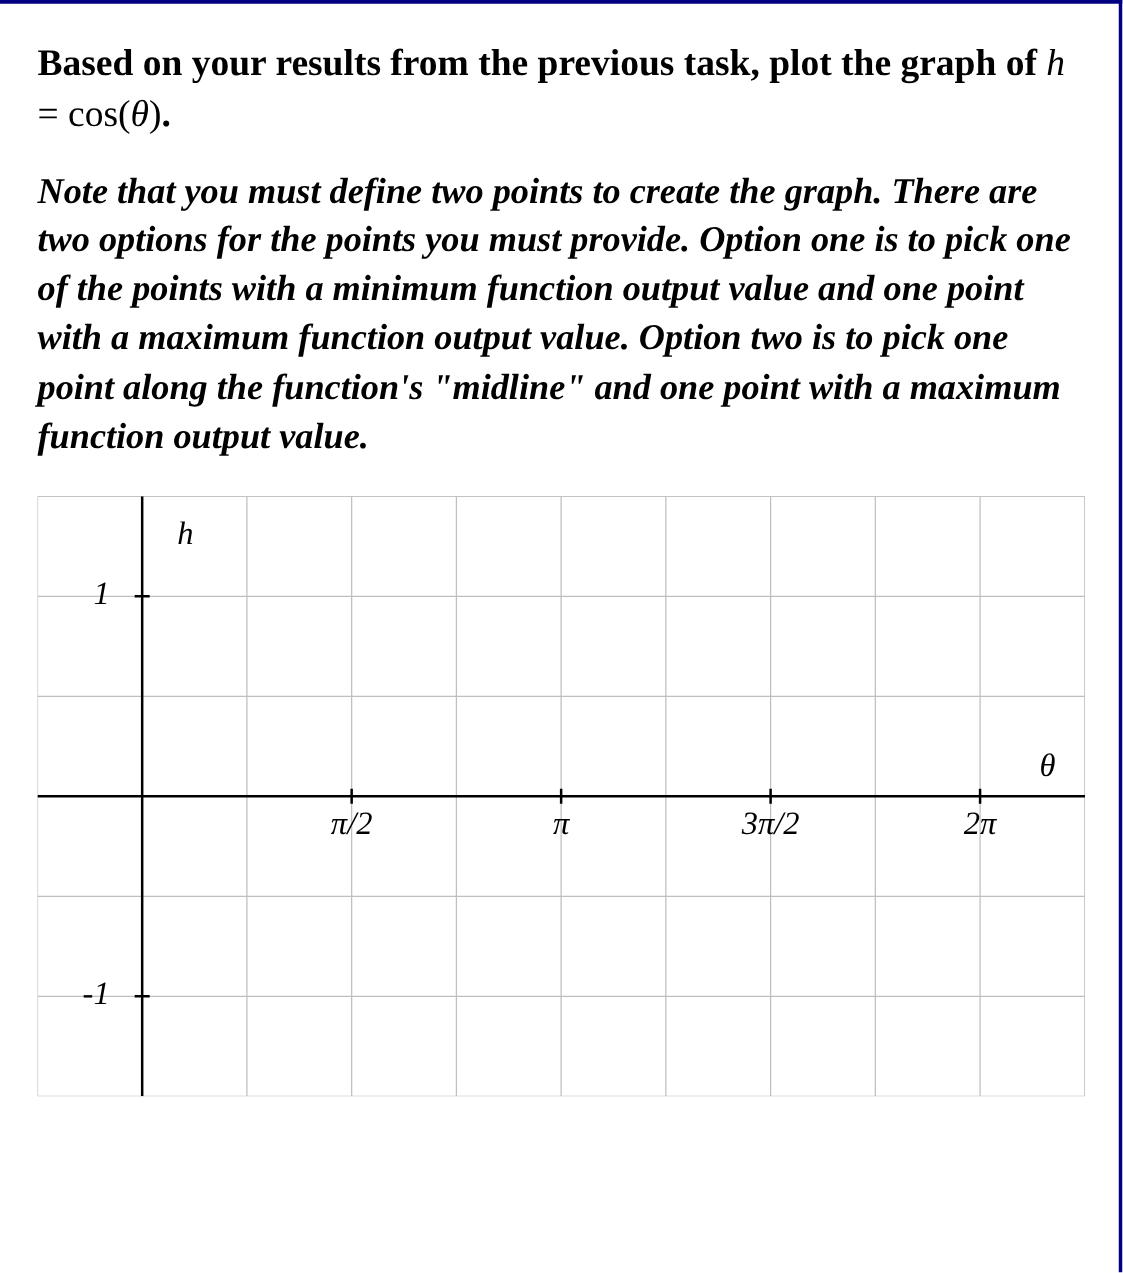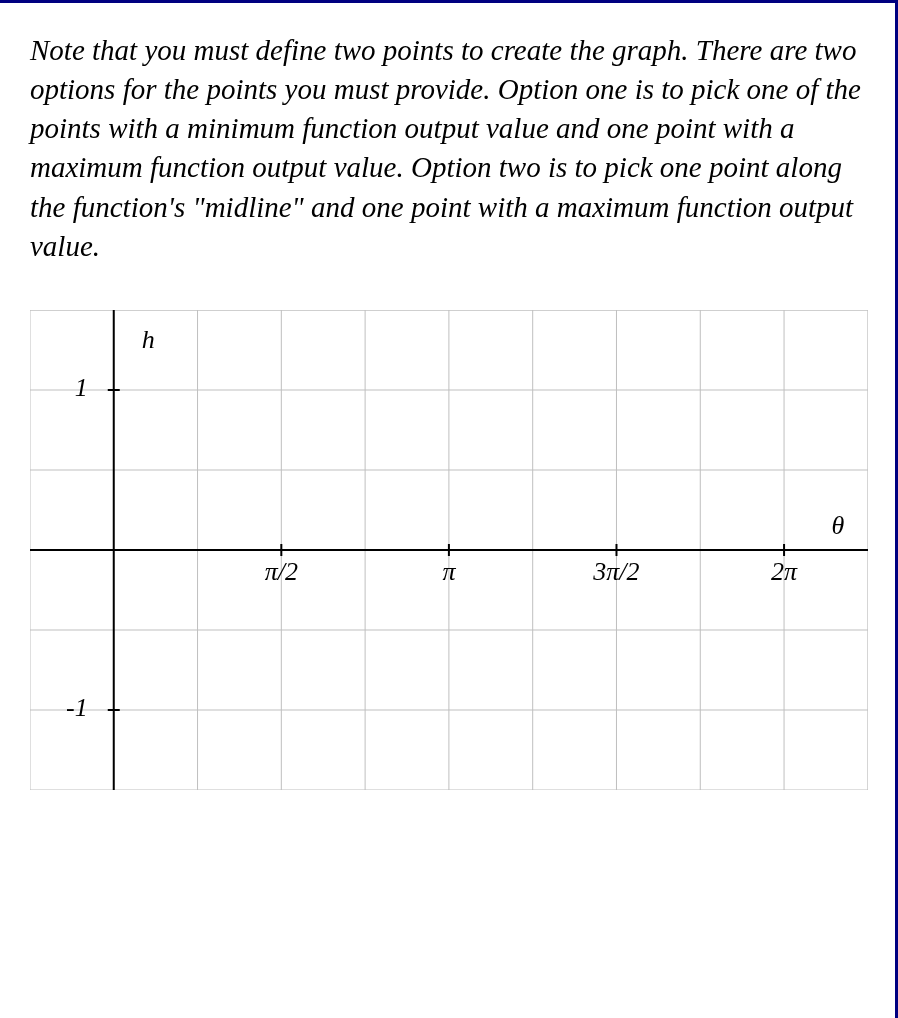--- a/index.html
+++ b/index.html
@@ -31,21 +31,22 @@
     font-weight: normal;
   }
   .prompt .mathrm {
     font-style: normal;
     font-weight: normal;
   }
   .note {
     font-style: italic;
     font-size: 29px;
     line-height: 1.35;
-    margin-bottom: 44px;
+    margin-bottom: 28px;
+    font-weight: bold;
   }
   .chart-wrap {
     flex: 1 1 auto;
   }
   .chart-wrap svg {
     display: block;
   }
   .axlabel {
     font-family: "Times New Roman", Times, serif;
     font-style: italic;
@@ -55,20 +56,23 @@
     font-family: "Times New Roman", Times, serif;
     font-style: italic;
     font-size: 26px;
   }
 </style>
 </head>
 <body>
 
 <div class="page">
 
+  <div class="prompt">
+    <span>Based on your results from the previous task, plot the graph of </span><span class="mathit">h</span><span class="mathrm"> = </span><span class="mathrm">cos</span><span class="mathrm">(</span><span class="mathit">θ</span><span class="mathrm">)</span><span>.</span>
+  </div>
 
   <div class="note">Note that you must define two points to create the graph. There are two options for the points you must provide. Option one is to pick one of the points with a minimum function output value and one point with a maximum function output value. Option two is to pick one point along the function's "midline" and one point with a maximum function output value.</div>
 
   <div class="chart-wrap">
     <svg id="chart-svg" width="838" height="480">
         <line x1="83.7466581795035" y1="0" x2="83.7466581795035" y2="480" stroke="#bfbfbf" stroke-width="1"></line>
         <line x1="167.5357938799569" y1="0" x2="167.5357938799569" y2="480" stroke="#bfbfbf" stroke-width="1"></line>
         <line x1="251.32492958041038" y1="0" x2="251.32492958041038" y2="480" stroke="#bfbfbf" stroke-width="1"></line>
         <line x1="335.11406528086377" y1="0" x2="335.11406528086377" y2="480" stroke="#bfbfbf" stroke-width="1"></line>
         <line x1="418.90320098131724" y1="0" x2="418.90320098131724" y2="480" stroke="#bfbfbf" stroke-width="1"></line>

